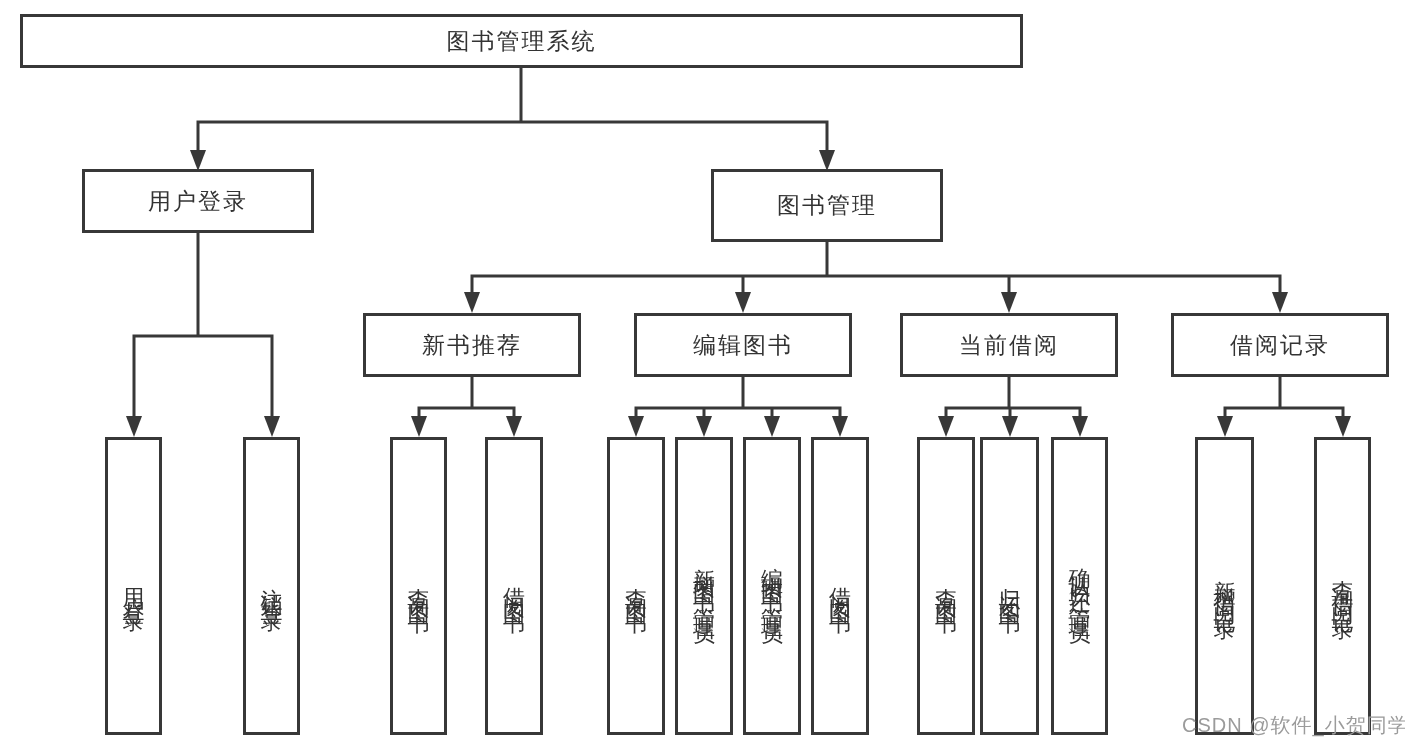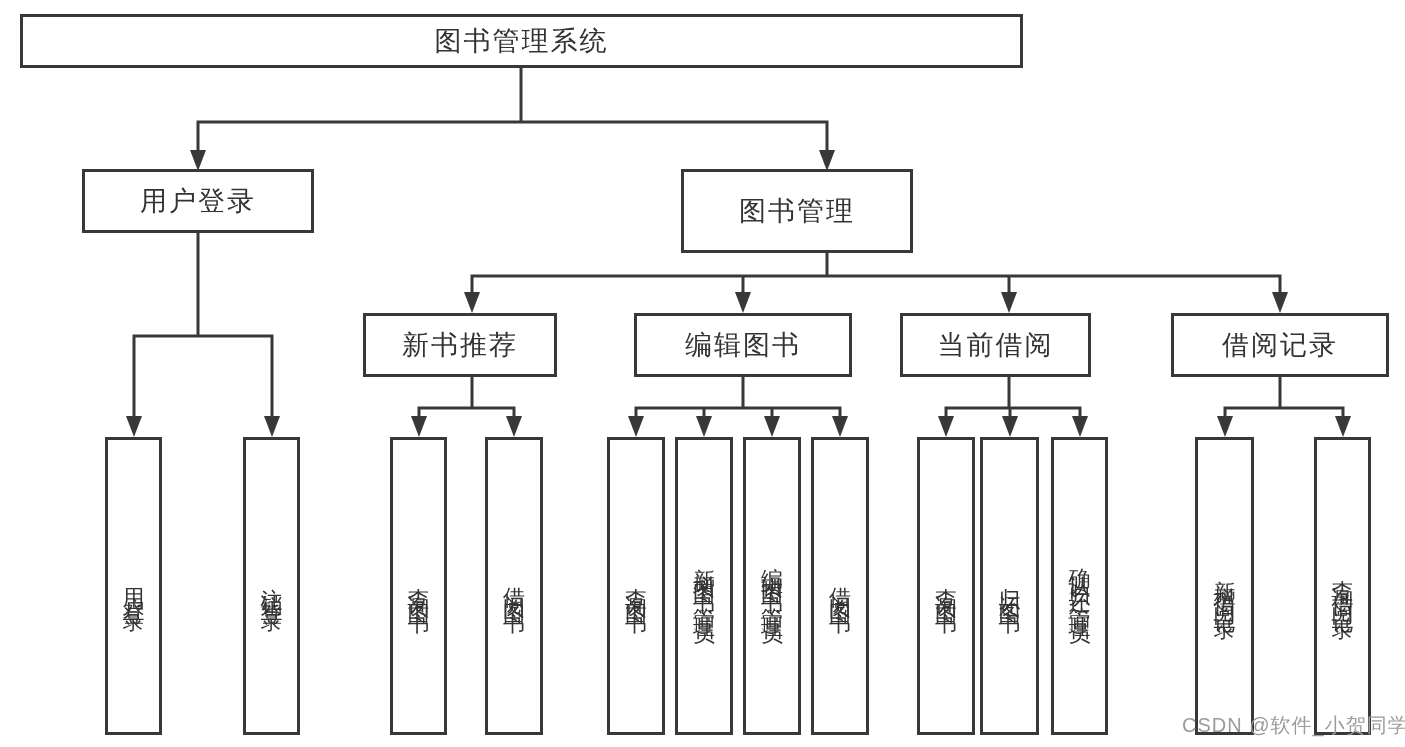--- a/index.html
+++ b/index.html
@@ -22,21 +22,21 @@
     position:absolute;
     box-sizing:border-box;
     background:#ffffff;
     border:3px solid var(--line);
     display:flex;
     align-items:center;
     justify-content:center;
     z-index:2;
   }
   .box .lbl{
-    font-size:27px;
+    font-size:23px;
     letter-spacing:2px;
     color:var(--text);
     white-space:nowrap;
   }
   .box.v .lbl{
     writing-mode:vertical-rl;
     text-orientation:mixed;
     letter-spacing:8px;
     font-size:22px;
     line-height:1;
@@ -90,31 +90,31 @@
     </g>
   </svg>
 
   <div class="box h" style="left:20px;top:14px;width:1003px;height:54px">
     <span class="lbl">图书管理系统</span>
   </div>
 
   <div class="box h" style="left:82px;top:169px;width:232px;height:64px">
     <span class="lbl">用户登录</span>
   </div>
-  <div class="box h" style="left:681px;top:169px;width:232px;height:84px">
+  <div class="box h" style="left:711px;top:169px;width:232px;height:73px">
     <span class="lbl">图书管理</span>
   </div>
 
-  <div class="box h" style="left:363px;top:313px;width:194px;height:64px">
+  <div class="box h" style="left:363px;top:313px;width:218px;height:64px">
     <span class="lbl">新书推荐</span>
   </div>
   <div class="box h" style="left:634px;top:313px;width:218px;height:64px">
     <span class="lbl">编辑图书</span>
   </div>
-  <div class="box h" style="left:900px;top:313px;width:191px;height:64px">
+  <div class="box h" style="left:900px;top:313px;width:218px;height:64px">
     <span class="lbl">当前借阅</span>
   </div>
   <div class="box h" style="left:1171px;top:313px;width:218px;height:64px">
     <span class="lbl">借阅记录</span>
   </div>
 
   <div class="box v" style="left:105px;top:437px;width:57px;height:298px">
     <span class="lbl">用户登录</span>
   </div>
   <div class="box v" style="left:243px;top:437px;width:57px;height:298px">

